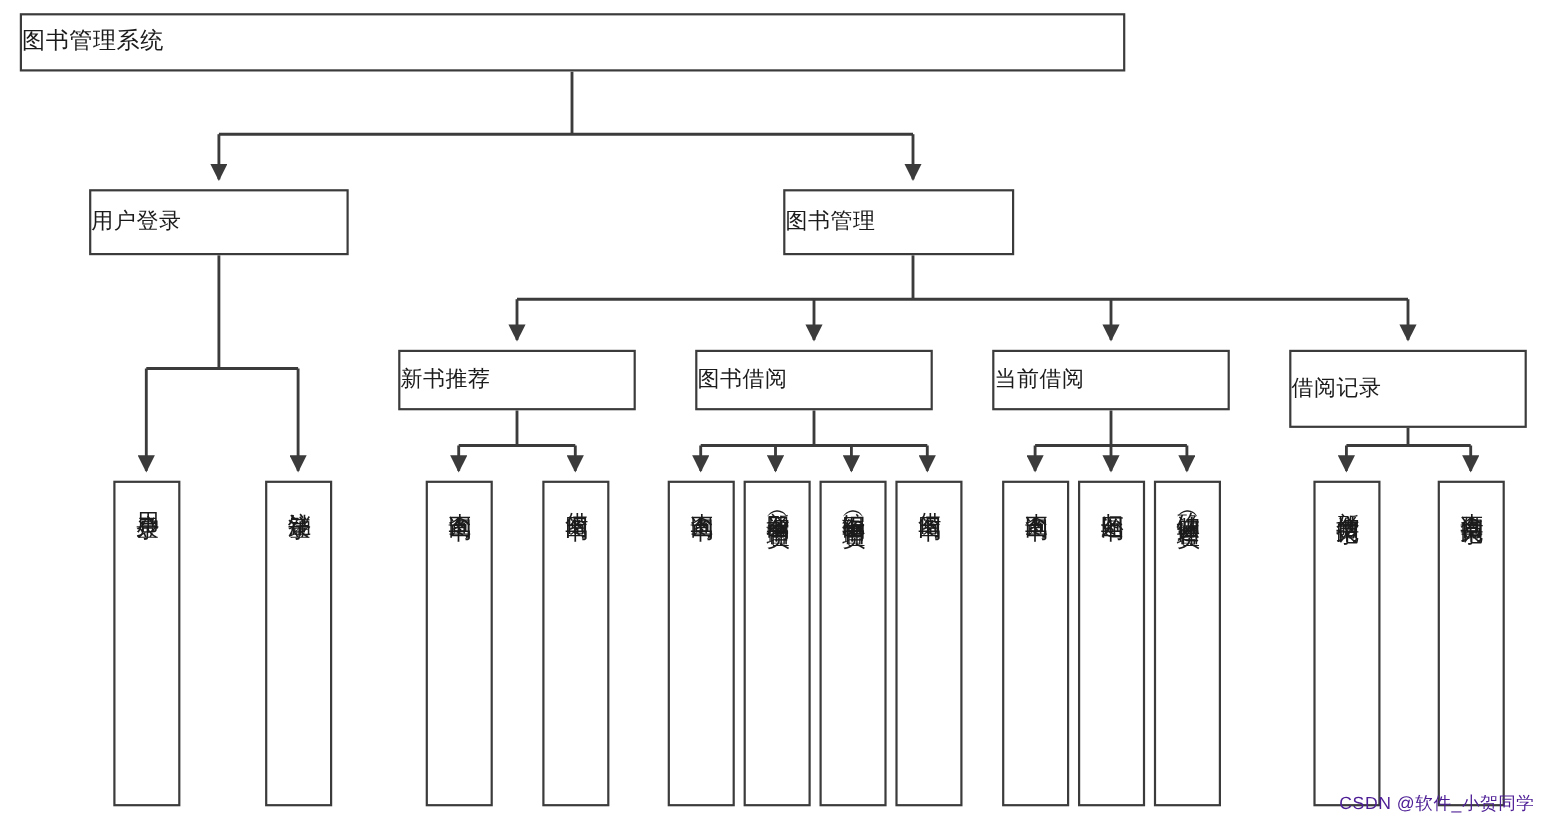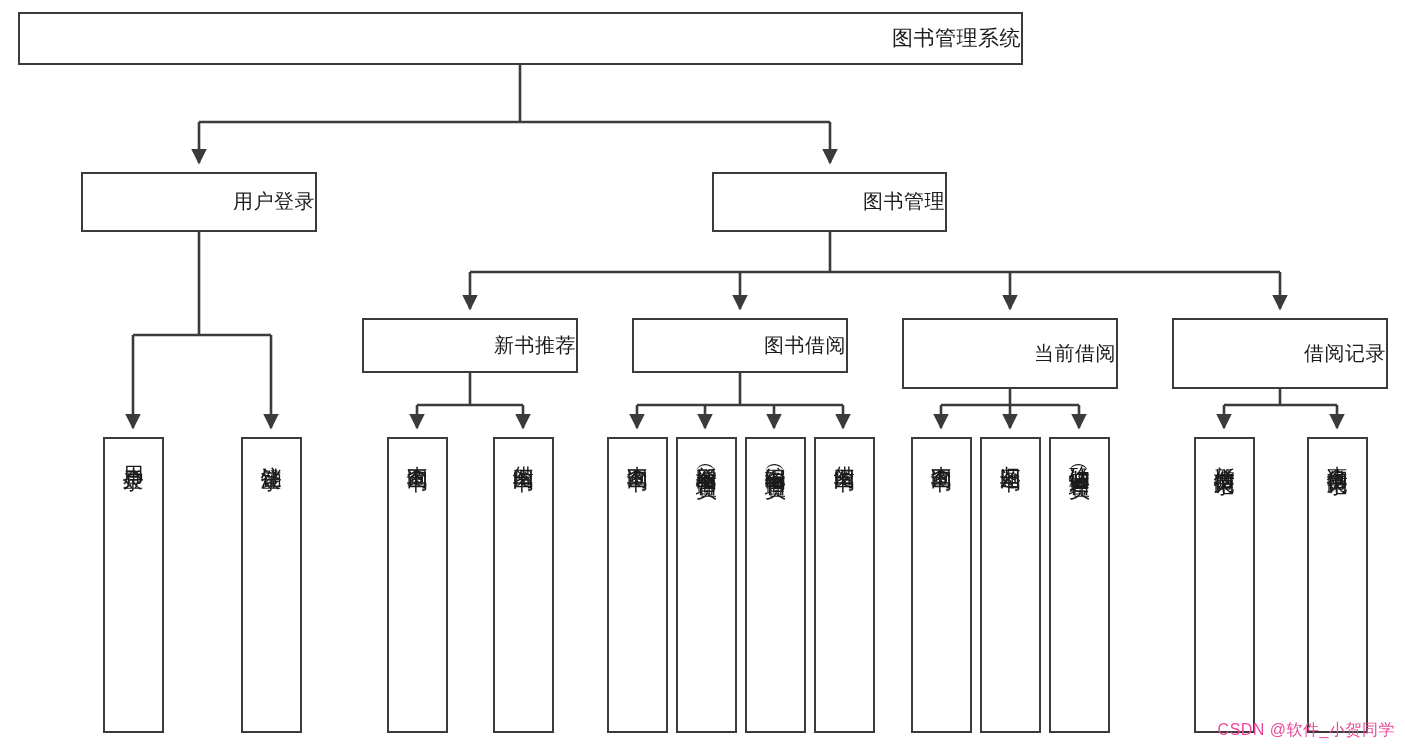--- a/index.html
+++ b/index.html
@@ -25,21 +25,21 @@
     height: 747px;
     pointer-events: none;
   }
   .node {
     position: absolute;
     box-sizing: border-box;
     background: #ffffff;
     border: 2px solid #3b3b3b;
     display: flex;
     align-items: center;
-    justify-content: flex-end;
+    justify-content: flex-start;
     color: #1b1b1b;
   }
   .node .label {
     display: block;
     text-align: center;
     line-height: 1.18;
     letter-spacing: 0.5px;
   }
   .node-root .label { font-size: 21px; }
   .node-l1 .label   { font-size: 20px; }
@@ -55,21 +55,21 @@
     font-size: 21px;
     line-height: 1.12;
     letter-spacing: 2px;
     white-space: nowrap;
   }
   .watermark {
     position: absolute;
     right: 10px;
     bottom: 6px;
     font-size: 16px;
-    color: #ec4899;
+    color: #4c1d95;
     letter-spacing: 0.5px;
     white-space: nowrap;
     user-select: none;
   }
 </style>
 </head>
 <body>
 
 <div id="canvas">
 
@@ -124,33 +124,33 @@
   </svg>
 
   <div class="node node-root" style="left:18px; top:12px; width:1005px; height:53px;">
     <span class="label">图书管理系统</span>
   </div>
 
   <div class="node node-l1" style="left:81px; top:172px; width:236px; height:60px;">
     <span class="label">用户登录</span>
   </div>
 
-  <div class="node node-l1" style="left:712px; top:172px; width:235px; height:60px;">
+  <div class="node node-l1" style="left:712px; top:172px; width:210px; height:60px;">
     <span class="label">图书管理</span>
   </div>
 
   <div class="node node-l2" style="left:632px; top:318px; width:216px; height:55px;">
     <span class="label">图书借阅</span>
   </div>
 
   <div class="node node-l2" style="left:362px; top:318px; width:216px; height:55px;">
     <span class="label">新书推荐</span>
   </div>
 
-  <div class="node node-l2" style="left:902px; top:318px; width:216px; height:71px;padding-left:14px;">
+  <div class="node node-l2" style="left:902px; top:318px; width:216px; height:55px;">
     <span class="label">当前借阅</span>
   </div>
 
   <div class="node node-l2" style="left:1172px; top:318px; width:216px; height:71px;">
     <span class="label">借阅记录</span>
   </div>
 
   <div class="node node-leaf" style="left:103px; top:437px; width:61px; height:296px;">
     <span class="label">用户登录</span>
   </div>

